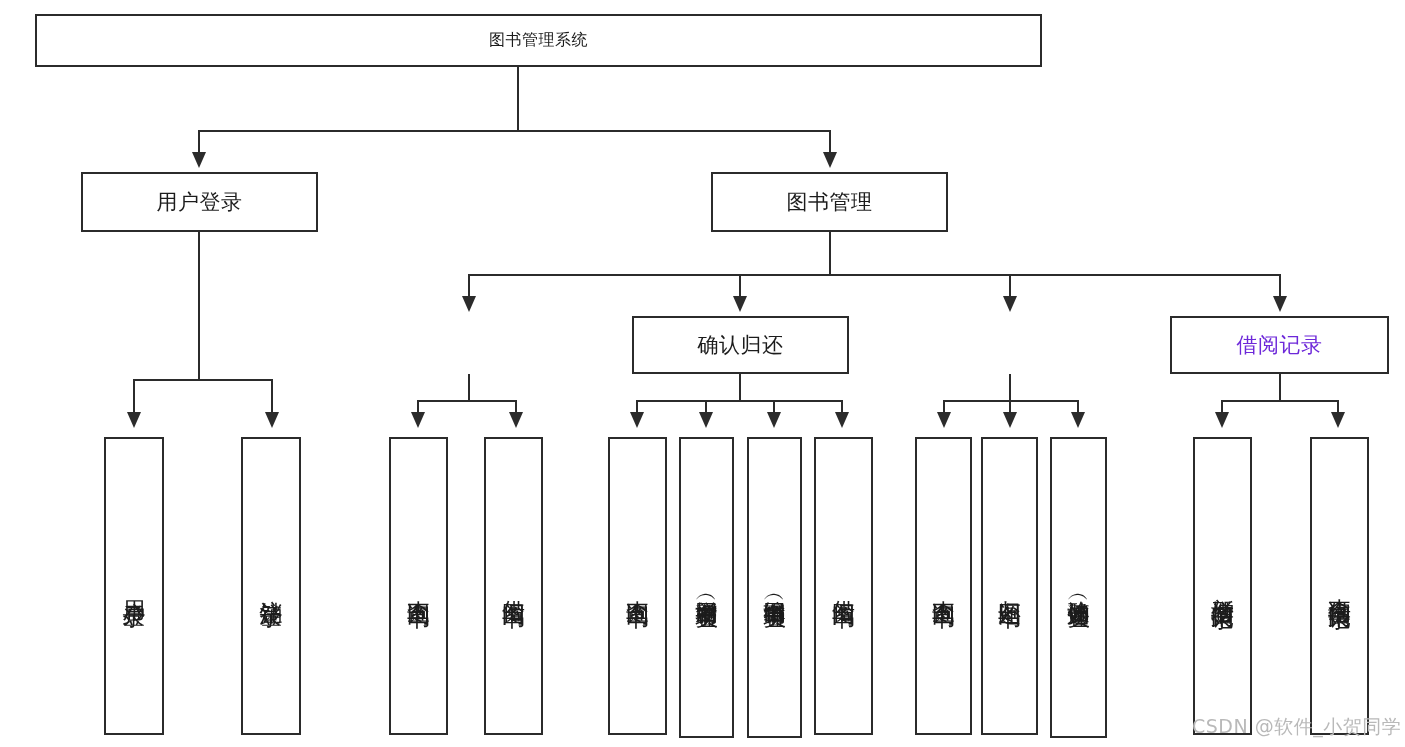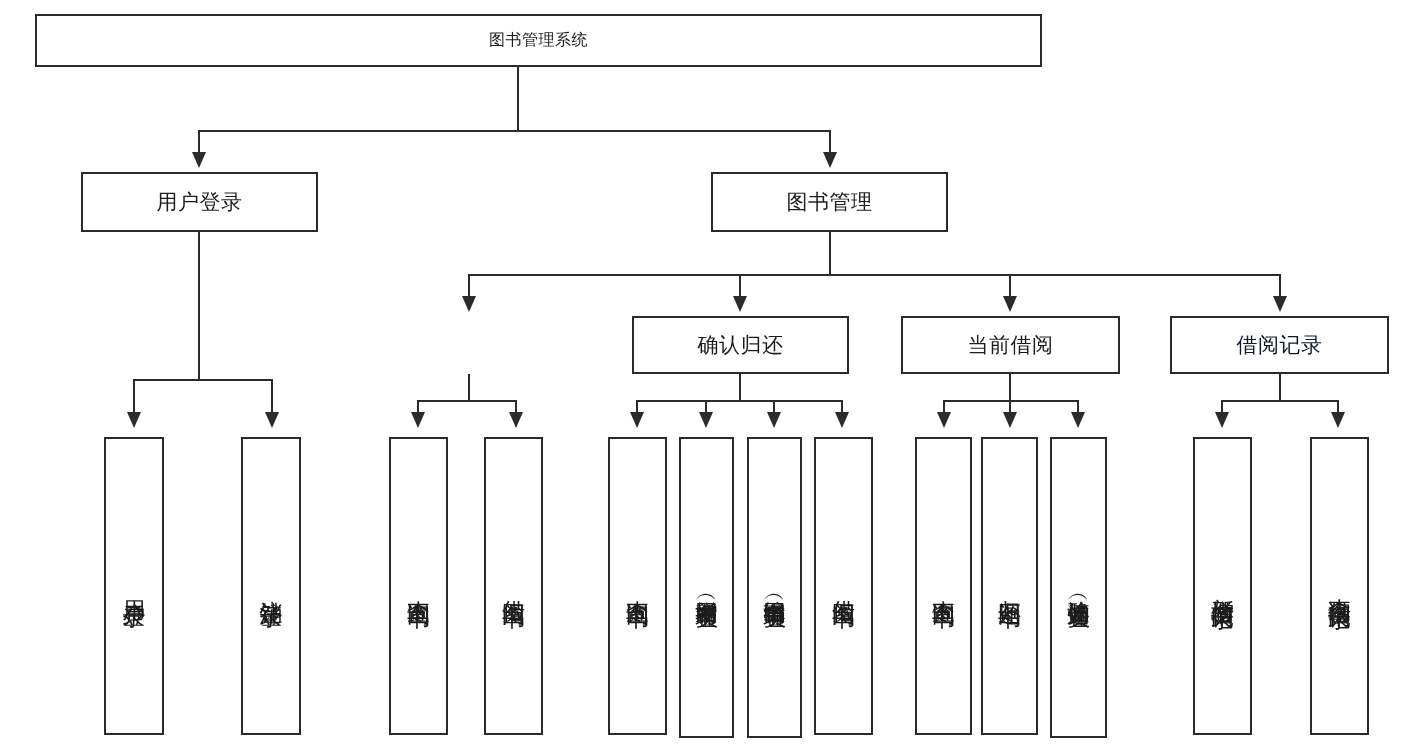--- a/index.html
+++ b/index.html
@@ -123,30 +123,30 @@
   <div class="ln v" style="left: 1337px; top: 400px; height: 14px; background: rgb(43, 43, 43);"></div>
   <div class="arrow" style="left: 1215px; top: 412px; border-top-color: rgb(43, 43, 43);"></div>
   <div class="arrow" style="left: 1331px; top: 412px; border-top-color: rgb(43, 43, 43);"></div>
 
   <div class="node h root" style="left: 15px; top: 14px; width: 1007px; height: 53px; border-color: rgb(43, 43, 43); background: rgb(255, 255, 255); color: rgb(28, 28, 28);">图书管理系统</div>
 
   <div class="node h" style="left: 81px; top: 172px; width: 237px; height: 60px; border-color: rgb(43, 43, 43); background: rgb(255, 255, 255); color: rgb(28, 28, 28);">用户登录</div>
   <div class="node h" style="left: 711px; top: 172px; width: 237px; height: 60px; border-color: rgb(43, 43, 43); background: rgb(255, 255, 255); color: rgb(28, 28, 28);">图书管理</div>
 
   <div class="node h" style="left: 632px; top: 316px; width: 217px; height: 58px; border-color: rgb(43, 43, 43); background: rgb(255, 255, 255); color: rgb(28, 28, 28);">确认归还</div>
-  <div class="node h" style="left: 901px; top: 316px; width: 219px; height: 58px; border-color: rgb(43, 43, 43); background: rgb(255, 255, 255); color: rgb(28, 28, 28);">当前借阅</div>
-  <div class="node h" style="left: 1170px; top: 316px; width: 219px; height: 58px; border-color: rgb(43, 43, 43); background: rgb(255, 255, 255); color: #0f172a;">借阅记录</div>
+  <div class="node h" style="left: 1170px; top: 316px; width: 219px; height: 58px; border-color: rgb(43, 43, 43); background: rgb(255, 255, 255); color: #6d28d9;">借阅记录</div>
 
   <div class="node v" style="left: 104px; top: 437px; width: 60px; height: 298px; border-color: rgb(43, 43, 43); background: rgb(255, 255, 255); color: rgb(28, 28, 28);">用户登录</div>
   <div class="node v" style="left: 241px; top: 437px; width: 60px; height: 298px; border-color: rgb(43, 43, 43); background: rgb(255, 255, 255); color: rgb(28, 28, 28);">注销登录</div>
   <div class="node v" style="left: 389px; top: 437px; width: 59px; height: 298px; border-color: rgb(43, 43, 43); background: rgb(255, 255, 255); color: rgb(28, 28, 28);">查询图书</div>
   <div class="node v" style="left: 484px; top: 437px; width: 59px; height: 298px; border-color: rgb(43, 43, 43); background: rgb(255, 255, 255); color: rgb(28, 28, 28);">借阅图书</div>
   <div class="node v" style="left: 608px; top: 437px; width: 59px; height: 298px; border-color: rgb(43, 43, 43); background: rgb(255, 255, 255); color: rgb(28, 28, 28);">查询图书</div>
   <div class="node v tall" style="left: 679px; top: 437px; width: 55px; height: 301px; border-color: rgb(43, 43, 43); background: rgb(255, 255, 255); color: rgb(28, 28, 28);">新增图书（管理员）</div>
   <div class="node v tall" style="left: 747px; top: 437px; width: 55px; height: 301px; border-color: rgb(43, 43, 43); background: rgb(255, 255, 255); color: rgb(28, 28, 28);">编辑图书（管理员）</div>
   <div class="node v" style="left: 814px; top: 437px; width: 59px; height: 298px; border-color: rgb(43, 43, 43); background: rgb(255, 255, 255); color: rgb(28, 28, 28);">借阅图书</div>
   <div class="node v" style="left: 915px; top: 437px; width: 57px; height: 298px; border-color: rgb(43, 43, 43); background: rgb(255, 255, 255); color: rgb(28, 28, 28);">查询图书</div>
   <div class="node v" style="left: 981px; top: 437px; width: 57px; height: 298px; border-color: rgb(43, 43, 43); background: rgb(255, 255, 255); color: rgb(28, 28, 28);">归还图书</div>
   <div class="node v tall" style="left: 1050px; top: 437px; width: 57px; height: 301px; border-color: rgb(43, 43, 43); background: rgb(255, 255, 255); color: rgb(28, 28, 28);">确认归还（管理员）</div>
   <div class="node v" style="left: 1193px; top: 437px; width: 59px; height: 298px; border-color: rgb(43, 43, 43); background: rgb(255, 255, 255); color: rgb(28, 28, 28);">新增借阅记录</div>
   <div class="node v" style="left: 1310px; top: 437px; width: 59px; height: 298px; border-color: rgb(43, 43, 43); background: rgb(255, 255, 255); color: rgb(28, 28, 28);">查询借阅记录</div>
 
+  <div id="watermark" style="left: 1192px; top: 714px; color: rgb(185, 185, 185);">CSDN @软件_小贺同学</div>
 </div>
 
 </body></html>

